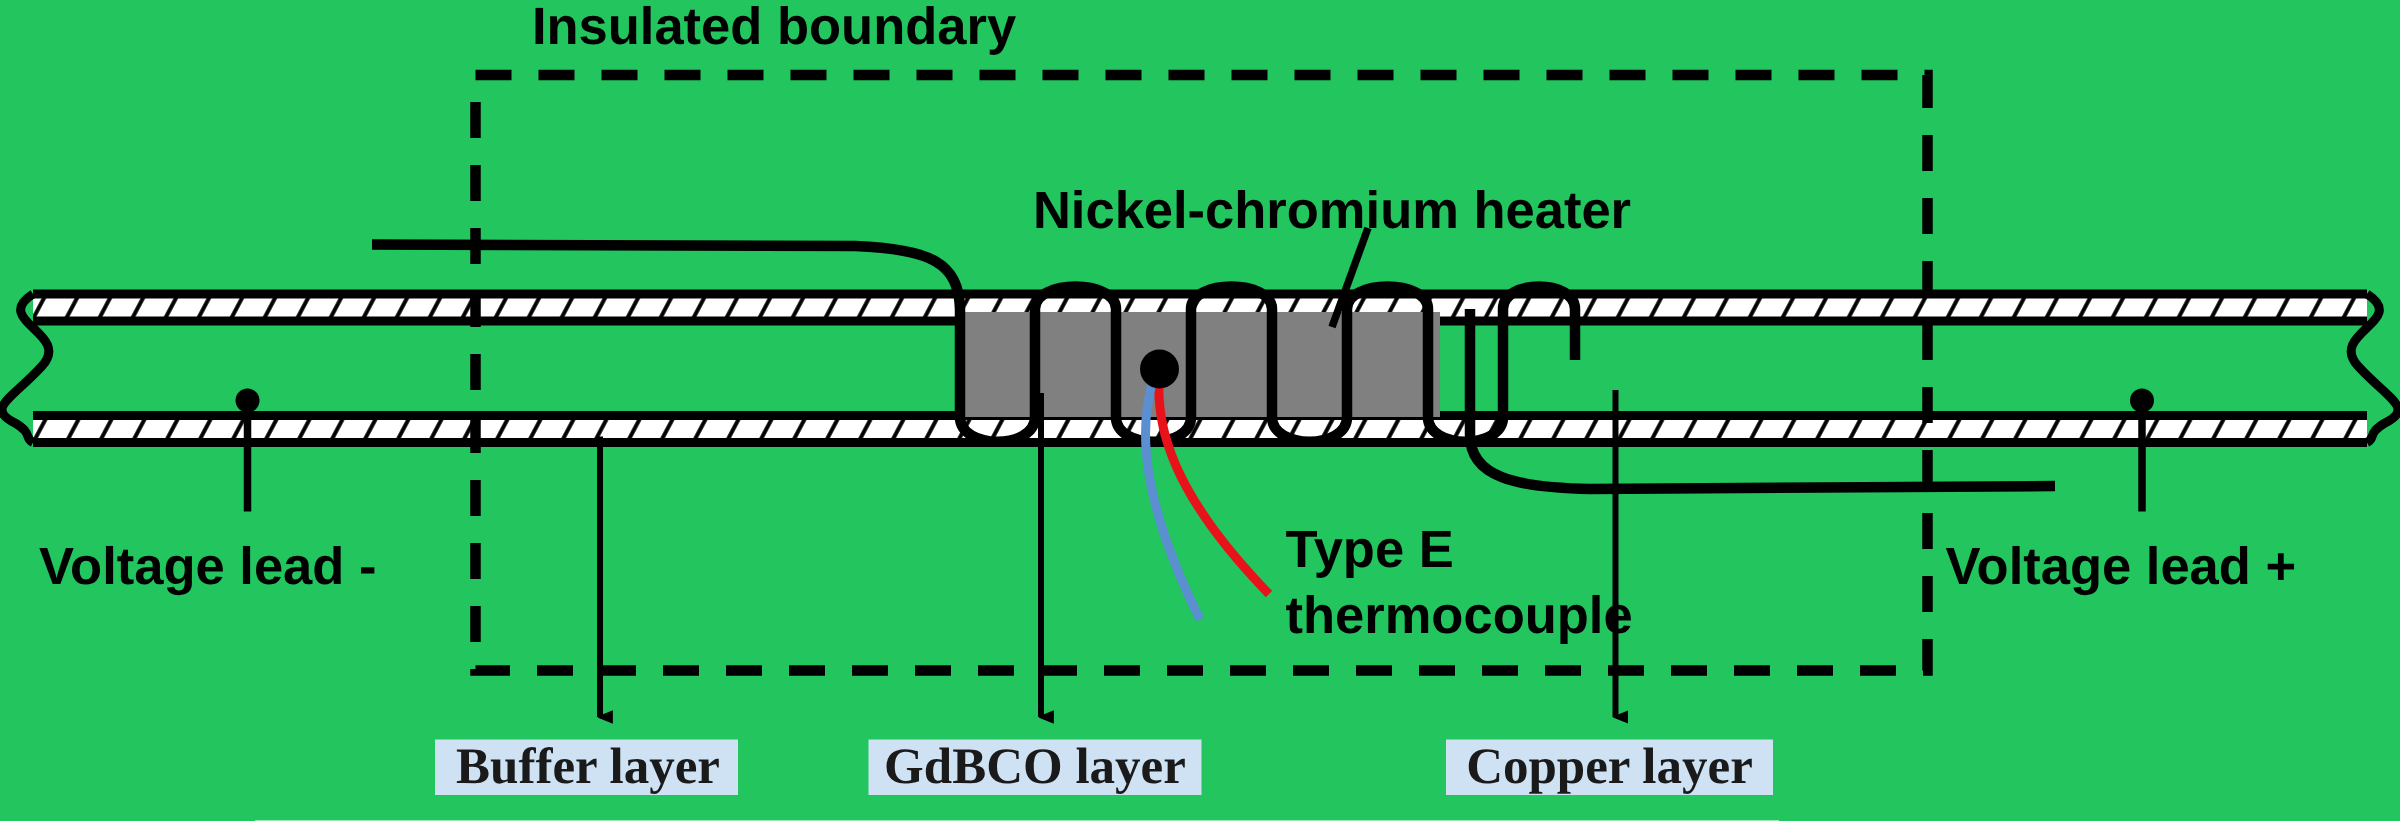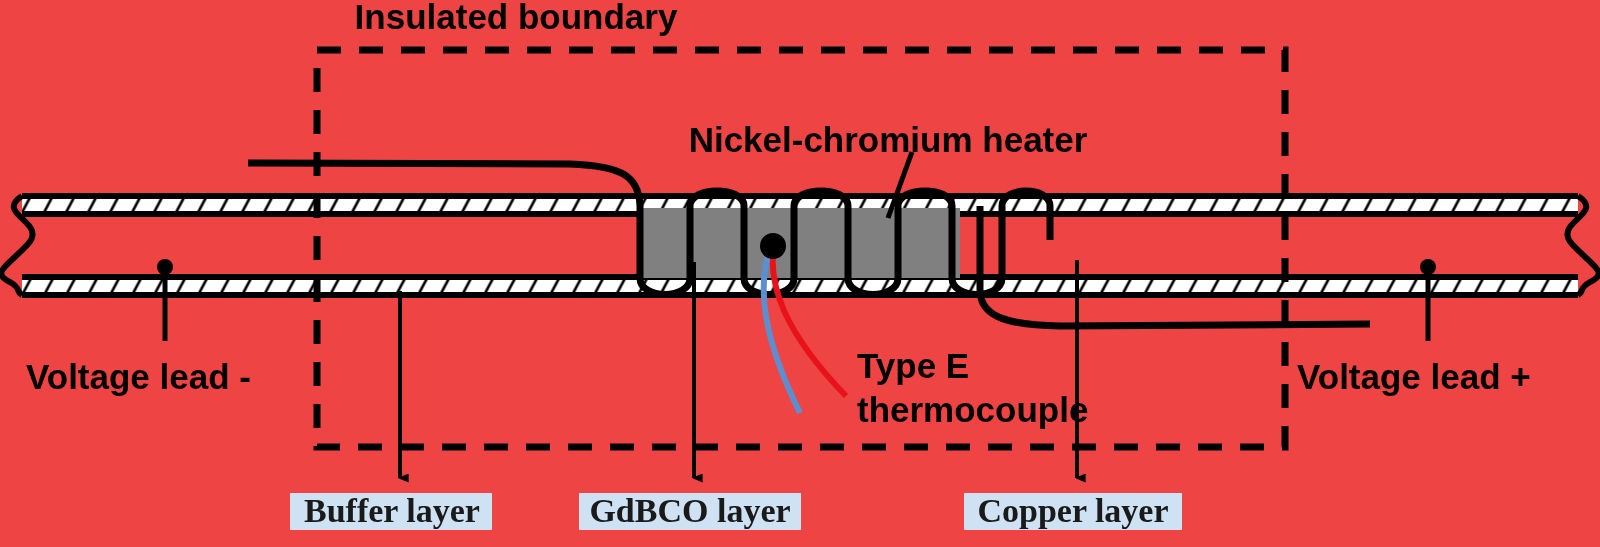--- a/index.html
+++ b/index.html
@@ -4,21 +4,21 @@
 <style>
   html, body {
     margin: 0;
     padding: 0;
     background: #ffffff;
   }
   #root {
     position: relative;
     width: 1600px;
     height: 547px;
-    background: #ef4444;
+    background: #22c55e;
     overflow: hidden;
     font-family: "Liberation Sans", sans-serif;
   }
   svg.diagram {
     position: absolute;
     left: 0;
     top: 0;
     width: 1600px;
     height: 547px;
     display: block;

